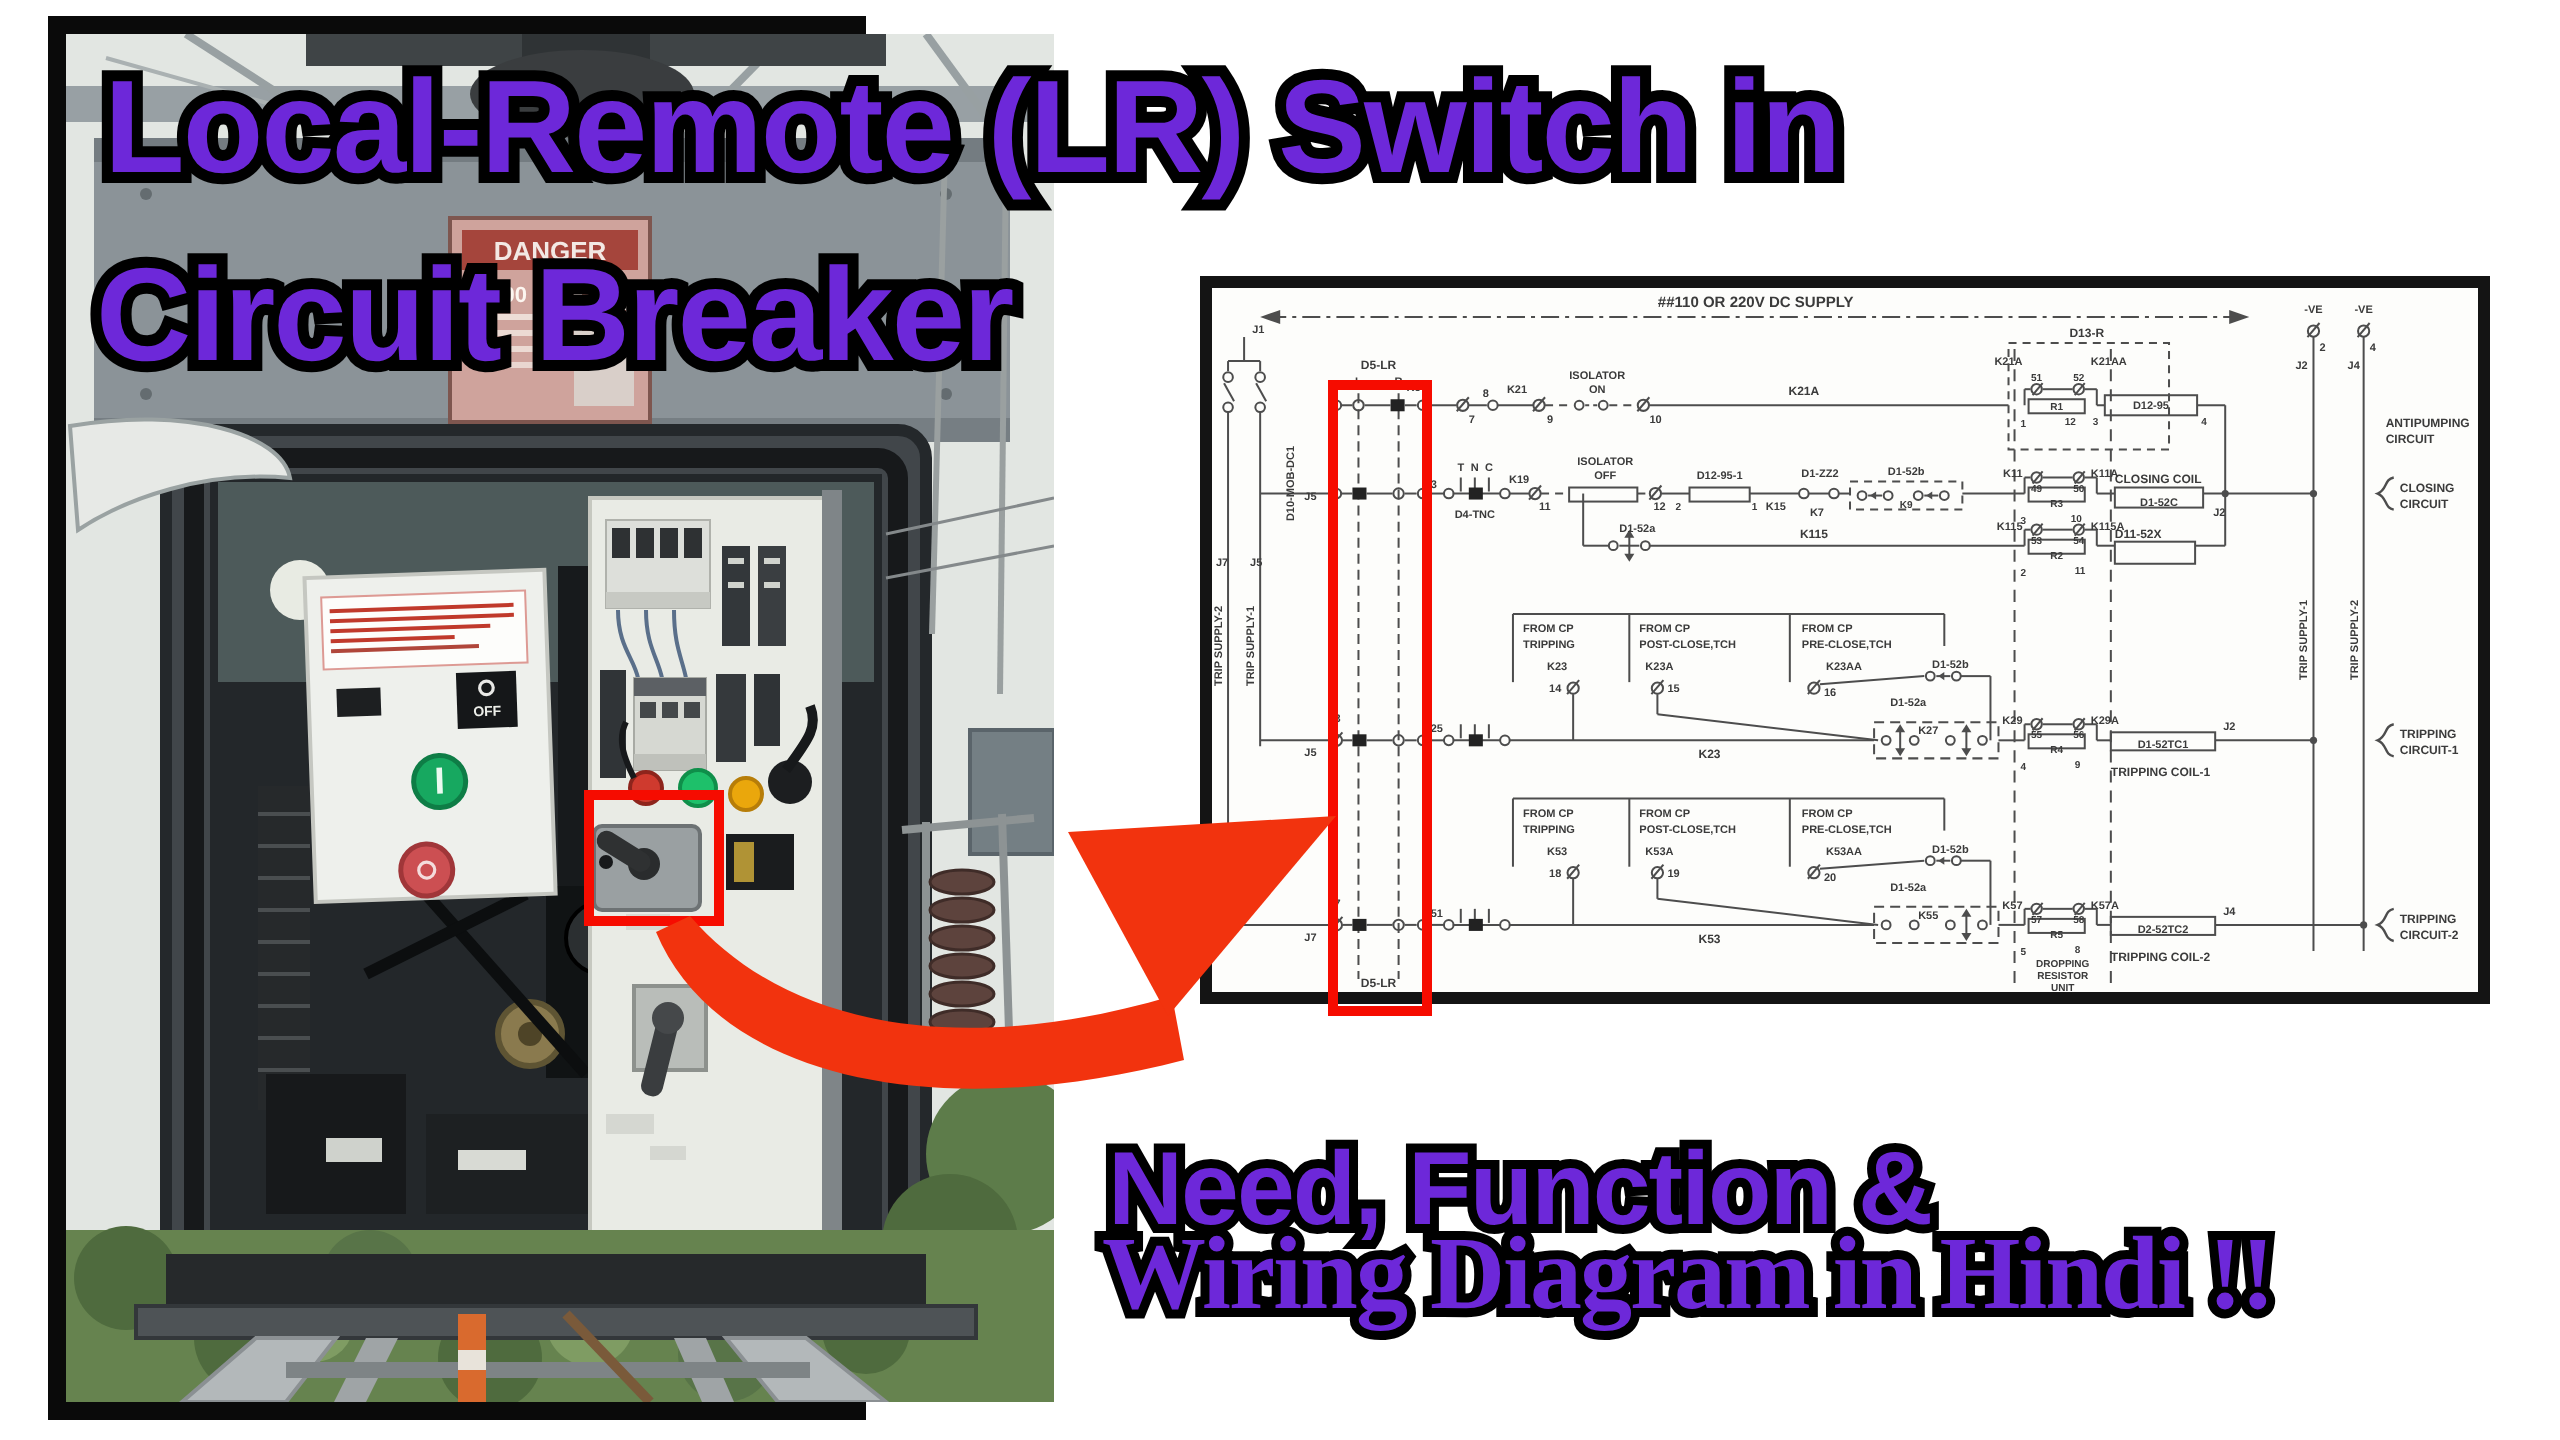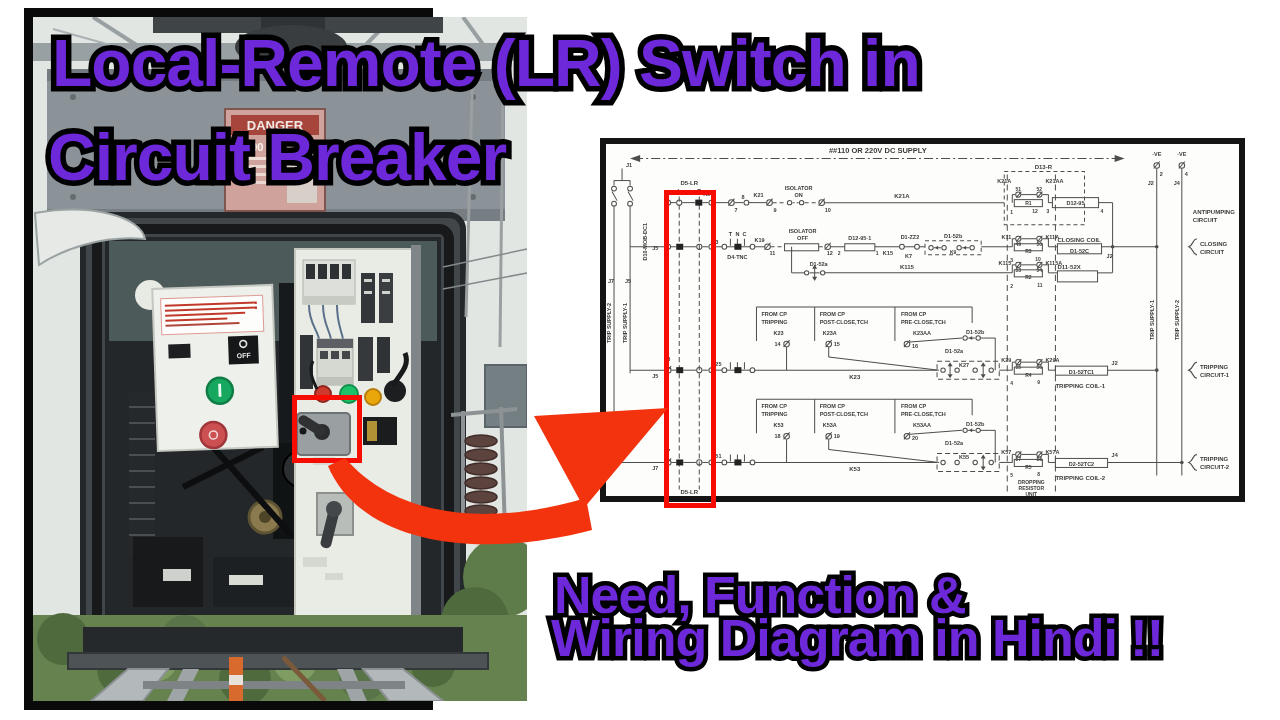--- a/index.html
+++ b/index.html
@@ -24,21 +24,21 @@
   
   .big{position:absolute;font-weight:bold;color:#6d28d9;letter-spacing:-1px;
        white-space:nowrap;z-index:7;line-height:1;}
   .big::before{content:attr(data-text);position:absolute;left:0;top:0;z-index:-1;
        color:#000;-webkit-text-stroke:11px #000;
        text-shadow:4px 0 0 #000,-4px 0 0 #000,0 4px 0 #000,0 -4px 0 #000,
                    3px 3px 0 #000,-3px 3px 0 #000,3px -3px 0 #000,-3px -3px 0 #000;}
   #title-1{left:52px;top:30px;font-size:66px;}
   #title-2{left:48px;top:124px;font-size:66px;text-align:center;}
   #sub-1{left:554px;top:545px;font-size:52px;margin-top:24px;}
-  #sub-2{left:551px;top:612px;font-size:52px;}
+  #sub-2{left:551px;top:612px;font-size:52px;font-family:Liberation Serif, serif;}
   #sub-1::before,#sub-2::before{-webkit-text-stroke:9px #000;}
 </style>
 </head>
 <body>
 
 <div id="photo-frame" class="abs">
 <svg width="494" height="684" viewBox="0 0 494 684" xmlns="http://www.w3.org/2000/svg">
 
   <g>
     <rect x="0" y="0" width="494" height="684" fill="#e2e6e2"></rect>

